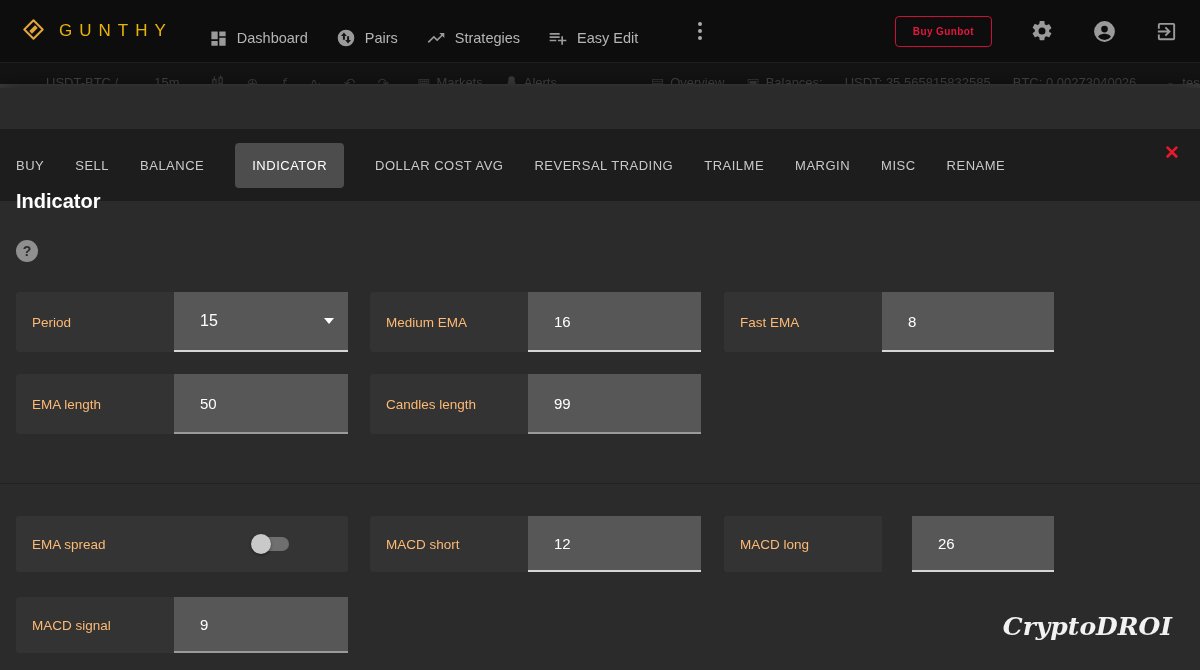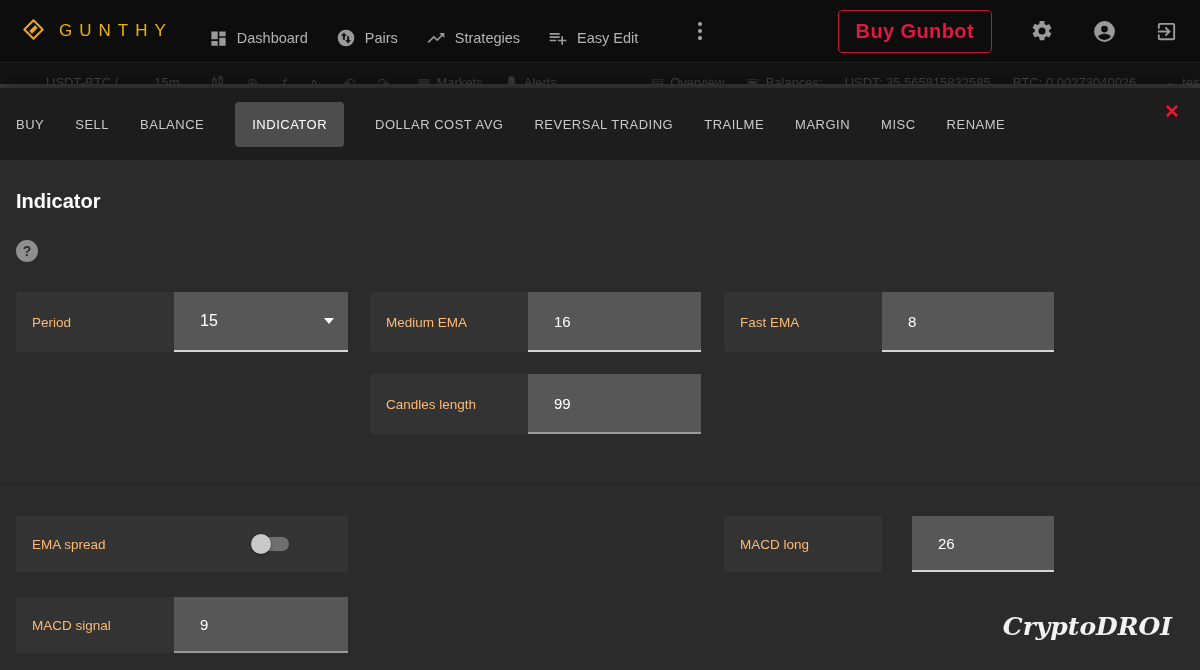--- a/index.html
+++ b/index.html
@@ -11,38 +11,38 @@
     background:#0d0d0d; display:flex; align-items:center; padding:0 22px; z-index:30; }
   .brand { display:flex; align-items:center; gap:14px; margin-right:36px; }
   .brand-name { color:#eab308; font-size:17px; letter-spacing:7px; font-weight:500; }
   .mainnav { display:flex; align-items:center; gap:28px; }
   .nav-item { display:flex; align-items:center; gap:9px; color:#b5b5b5; font-size:14.5px; cursor:pointer;margin-top:14px; }
   .nav-item svg { display:block; }
   .kebab { margin-left:24px; display:flex; flex-direction:column; gap:3px; padding:4px 8px; cursor:pointer; }
   .kebab i { width:4px; height:4px; border-radius:50%; background:#a9a9a9; }
   .topbar-right { margin-left:auto; display:flex; align-items:center; gap:38px; }
   .buy-btn { border:1.5px solid #c81135; color:#e3173f; background:transparent; border-radius:4px;
-    font-size:20px; font-weight:700; letter-spacing:.4px; padding:9px 17px; cursor:pointer;
+    font-size:10px; font-weight:700; letter-spacing:.4px; padding:9px 17px; cursor:pointer;
     font-family:"Liberation Sans", sans-serif; }
   .icon-btn { background:none; border:none; cursor:pointer; padding:0; display:flex; }
 
   
   .chart-toolbar { position:absolute; top:62px; left:0; width:1200px; height:40px;
     background:#141414; border-top:1px solid #1f1f1f; display:flex; align-items:center;
     padding:0 20px; gap:22px; z-index:5; white-space:nowrap; }
   .ct-item { display:flex; align-items:center; gap:6px; font-size:13px; color:#474747; cursor:pointer; }
   .ct-icon { font-size:14px; color:#3e3e3e; font-style:normal; }
   .ct-cursor { width:2px; height:16px; background:#1d4b8f; }
   .scroll-strip { position:absolute; top:84px; left:0; width:1200px; height:6px; background:#3f3f3f; z-index:6; }
 
   
   .modal { position:absolute; top:88px; left:0; width:1200px; height:582px;
     background:#2b2b2b; z-index:20; box-shadow:0 0 22px rgba(0,0,0,.65); }
   .tabbar { position:relative; height:72px; background:#1d1d1d; display:flex; align-items:center;
-    padding:0 16px; gap:31px; }
+    padding:0 16px; gap:31px;margin-top:41px; }
   .tab { color:#c9c9c9; font-size:13px; letter-spacing:.5px; cursor:pointer; }
   .tab.active { background:#4d4d4d; color:#fff; padding:15px 17px; border-radius:4px; }
   .close-x { position:absolute; right:20px; top:14px; color:#e8192c; font-size:19px;
     font-weight:bold; cursor:pointer; line-height:1; }
 
   .sheet-title { position:absolute; left:16px; top:102px; color:#fff; font-size:20px; font-weight:bold; }
   .sheet-desc { position:absolute; left:16px; top:152px; display:flex; align-items:center; gap:15px;
     color:#9c9c9c; font-size:14.5px; }
   .help-circle { width:22px; height:22px; border-radius:50%; background:#8f8f8f; color:#2b2b2b;
     font-size:14px; font-weight:bold; display:flex; align-items:center; justify-content:center; cursor:pointer; }
@@ -232,35 +232,47 @@
       <input class="text-input" value="16" style="">
     </div>
   </div>
   <div class="field" style="left:724px; top:204px; width:330px; height:60px;">
     <div class="field-label">Fast EMA</div>
     <div class="field-input">
       <input class="text-input" value="8" style="">
     </div>
   </div>
 
+  <div class="field" style="left:16px; top:286px; width:332px; height:60px;">
+    <div class="field-label">EMA length</div>
+    <div class="field-input" style="border-bottom-color:#9a9a9a;">
+      <input class="text-input" value="50" style="">
+    </div>
+  </div>
   <div class="field" style="left:370px; top:286px; width:331px; height:60px;">
     <div class="field-label">Candles length</div>
     <div class="field-input" style="border-bottom-color:#9a9a9a;">
       <input class="text-input" value="99" style="">
     </div>
   </div>
 
   <div class="section-divider"></div>
 
   <div class="field toggle-field" style="left:16px; top:428px; width:332px; height:56px;">
     <div class="field-label" style="background:transparent;">EMA spread</div>
     <span class="switch">
       <span class="switch-knob"></span>
     </span>
   </div>
+  <div class="field" style="left:370px; top:428px; width:331px; height:56px;">
+    <div class="field-label">MACD short</div>
+    <div class="field-input">
+      <input class="text-input" value="12" style="">
+    </div>
+  </div>
   <div class="field" style="left:724px; top:428px; width:330px; height:56px;gap:30px;">
     <div class="field-label">MACD long</div>
     <div class="field-input">
       <input class="text-input" value="26" style="">
     </div>
   </div>
 
   <div class="field" style="left:16px; top:509px; width:332px; height:56px;">
     <div class="field-label">MACD signal</div>
     <div class="field-input" style="border-bottom-color:#9a9a9a;">

